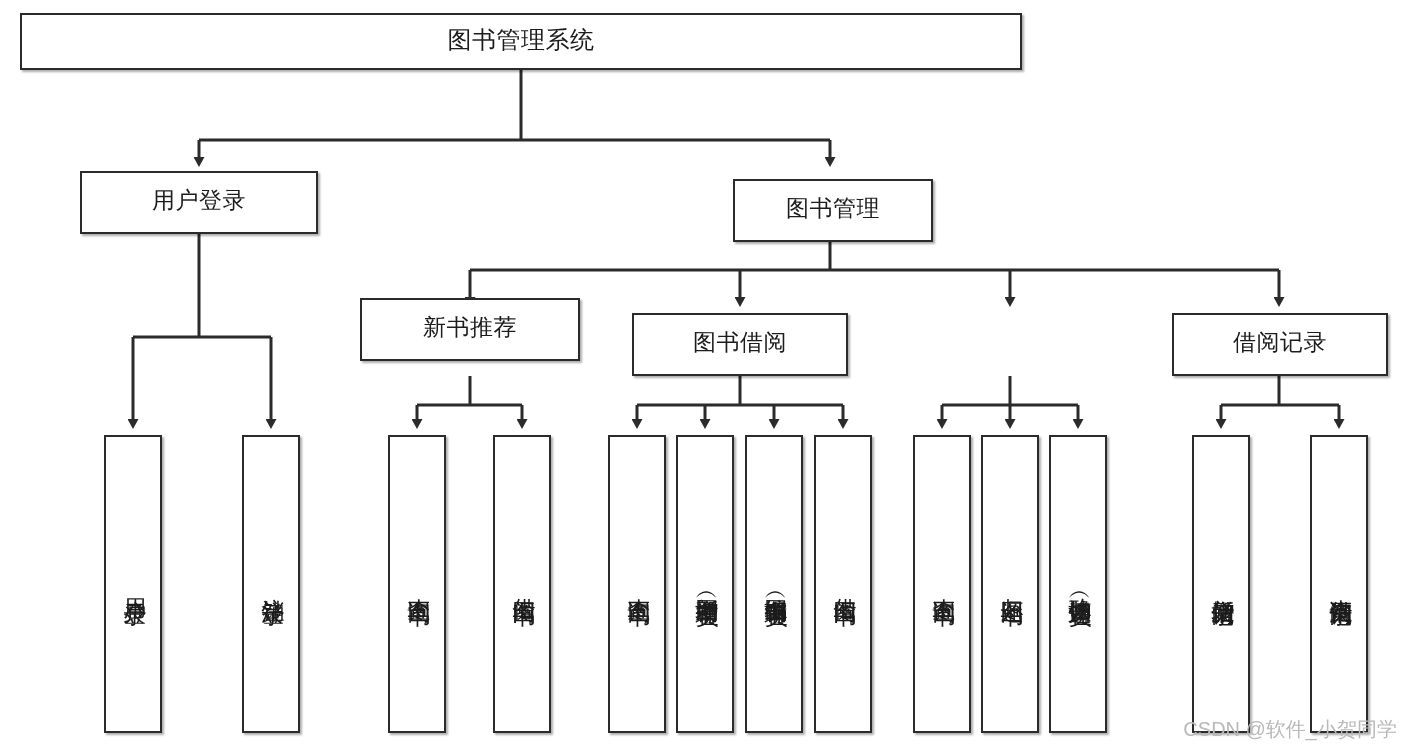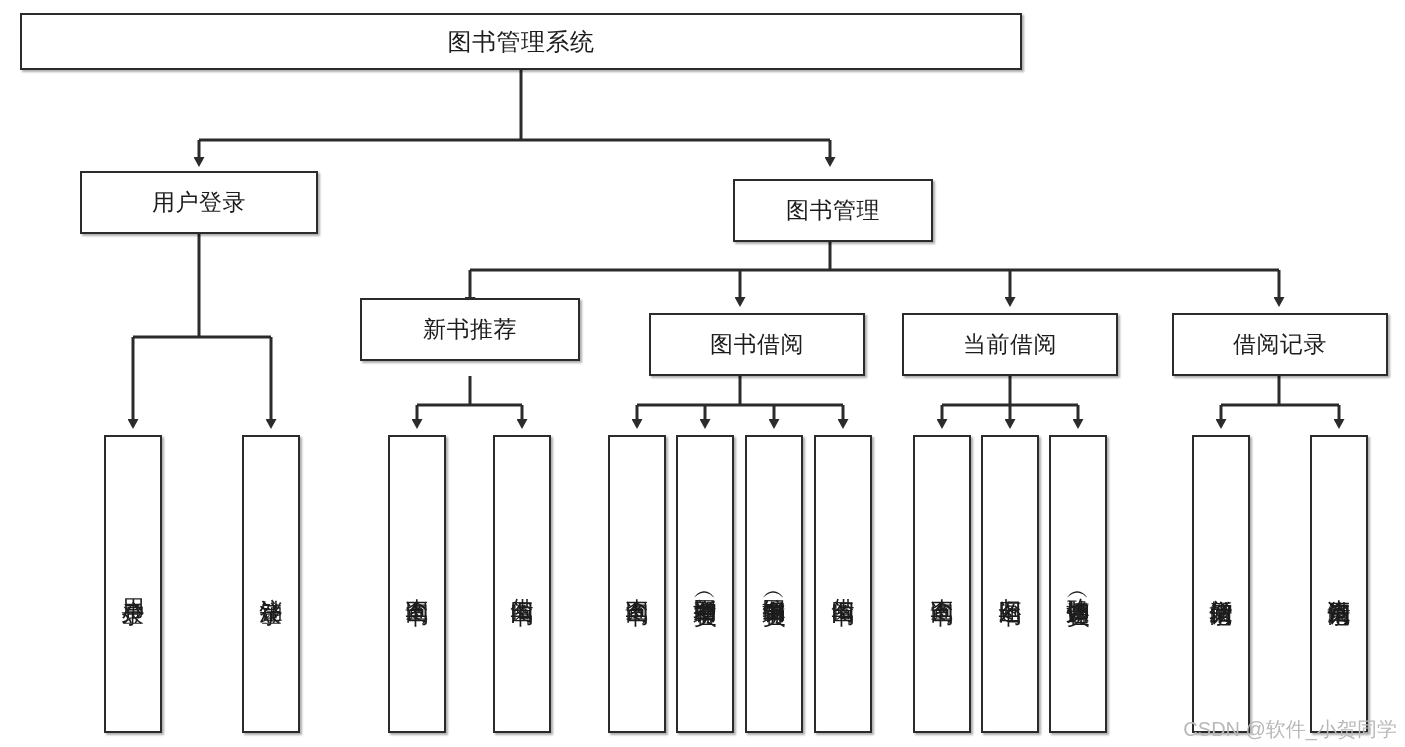--- a/index.html
+++ b/index.html
@@ -30,20 +30,21 @@
   .node {
     position: absolute;
     box-sizing: border-box;
     background: #ffffff;
     border: 2px solid #2b2b2b;
     box-shadow: 2px 2px 2px rgba(0,0,0,0.32);
     display: flex;
     align-items: center;
     justify-content: center;
     z-index: 2;
+    font-family: Liberation Mono, monospace;
   }
   .node .label {
     color: #1c1c1c;
     line-height: 1.15;
     white-space: nowrap;
   }
   .node.horiz .label {
     font-size: 23px;
     letter-spacing: 0.5px;
   }
@@ -140,27 +141,24 @@
   </div>
 
   <div class="node horiz" style="left:733px; top:171px; width:200px; height:63px;margin-top:8px;">
     <span class="label">图书管理</span>
   </div>
 
   <div class="node horiz" style="left:360px; top:298px; width:220px; height:63px;">
     <span class="label">新书推荐</span>
   </div>
 
-  <div class="node horiz" style="left:632px; top:313px; width:216px; height:63px;margin-left:17px;">
+  <div class="node horiz" style="left:632px; top:313px; width:216px; height:63px;">
     <span class="label">图书借阅</span>
   </div>
 
-  <div class="node horiz" style="left:902px; top:313px; width:216px; height:63px;">
-    <span class="label">当前借阅</span>
-  </div>
 
   <div class="node horiz" style="left:1172px; top:313px; width:216px; height:63px;">
     <span class="label">借阅记录</span>
   </div>
 
   <div class="node leaf" style="left:104px; top:435px; width:58px; height:298px;">
     <span class="label">用户登录</span>
   </div>
 
   <div class="node leaf" style="left:242px; top:435px; width:58px; height:298px;">

